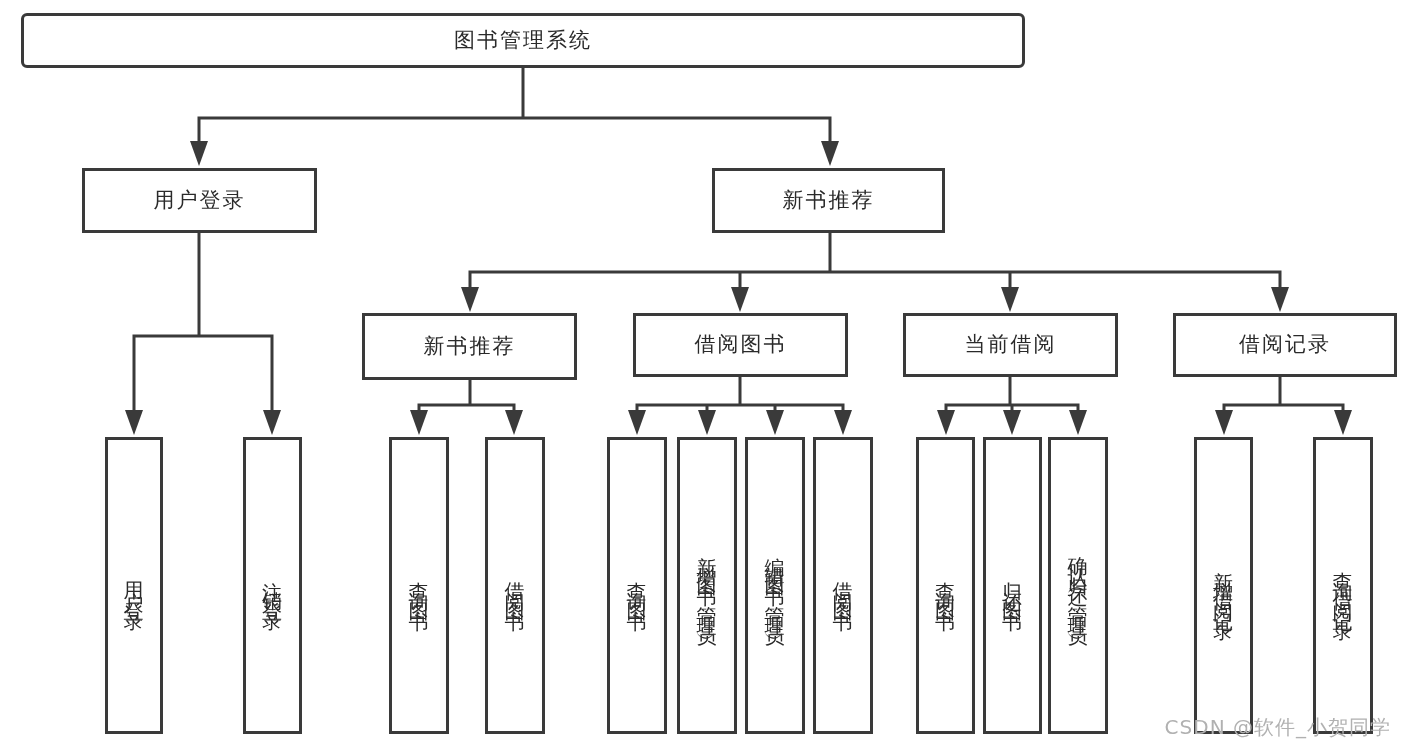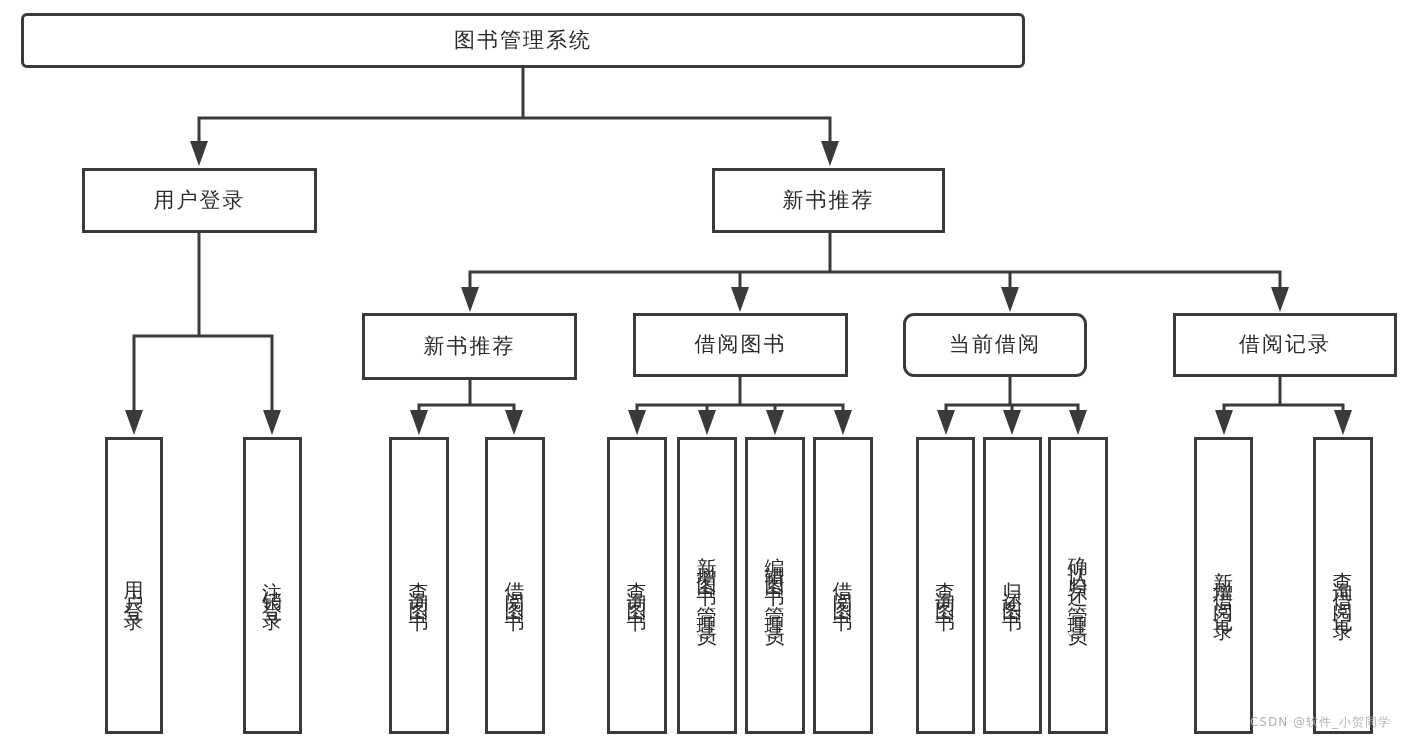--- a/index.html
+++ b/index.html
@@ -41,21 +41,21 @@
   .node.v {
     font-size: 20px;
     writing-mode: vertical-rl;
     letter-spacing: 10px;
     line-height: 1;
   }
   #watermark {
     position: absolute;
     top: 714px;
     right: 14px;
-    font-size: 12px;
+    font-size: 20px;
     color: #b1b1b1;
     letter-spacing: 1px;
     white-space: nowrap;
     z-index: 2;
     padding-left: 24px;
   }
 </style>
 </head>
 <body>
 
@@ -104,21 +104,21 @@
     </g>
   </svg>
 
   <div class="node h" style="left:21px; top:13px; width:1004px; height:55px;border-radius:6px;">图书管理系统</div>
 
   <div class="node h" style="left:82px; top:168px; width:235px; height:65px;">用户登录</div>
   <div class="node h" style="left:712px; top:168px; width:233px; height:65px;">新书推荐</div>
 
   <div class="node h" style="left:362px; top:313px; width:215px; height:67px;">新书推荐</div>
   <div class="node h" style="left:633px; top:313px; width:215px; height:64px;">借阅图书</div>
-  <div class="node h" style="left:903px; top:313px; width:184px; height:64px;border-radius:11px;">当前借阅</div>
+  <div class="node h" style="left:903px; top:313px; width:215px; height:64px;">当前借阅</div>
   <div class="node h" style="left:1173px; top:313px; width:224px; height:64px;">借阅记录</div>
 
   <div class="node v" style="left:105px; top:437px; width:58px; height:297px;">用户登录</div>
   <div class="node v" style="left:243px; top:437px; width:59px; height:297px;">注销登录</div>
 
   <div class="node v" style="left:389px; top:437px; width:60px; height:297px;">查询图书</div>
   <div class="node v" style="left:485px; top:437px; width:60px; height:297px;">借阅图书</div>
 
   <div class="node v" style="left:607px; top:437px; width:60px; height:297px;">查询图书</div>
   <div class="node v" style="left:677px; top:437px; width:60px; height:297px;">新增图书（管理员）</div>

